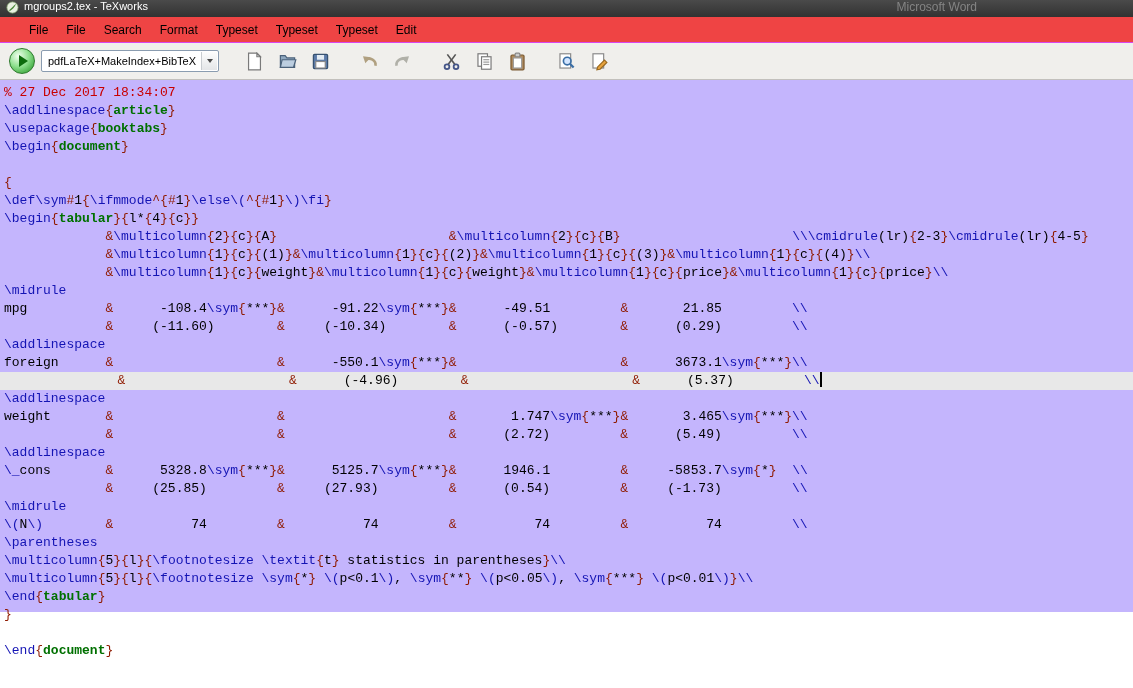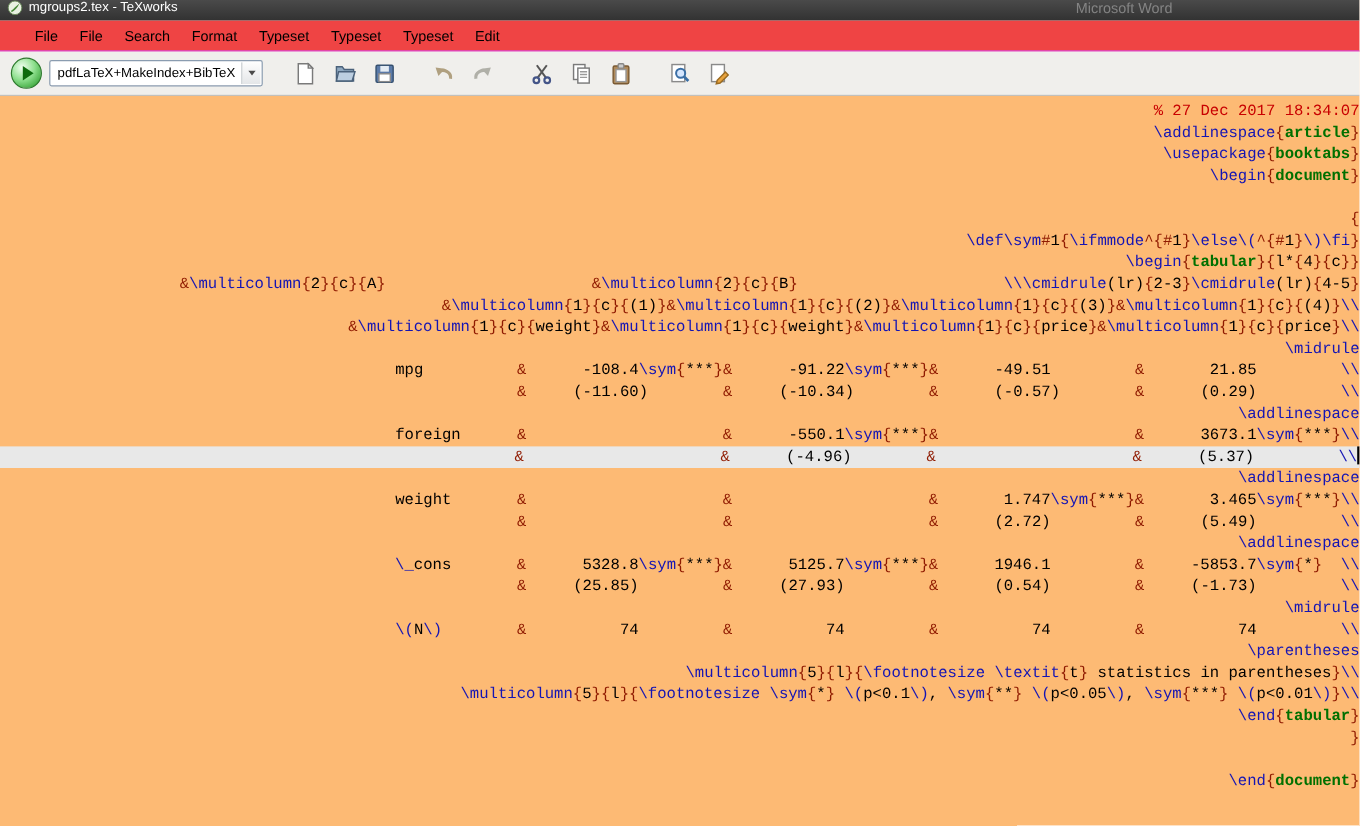--- a/index.html
+++ b/index.html
@@ -36,25 +36,25 @@
   .combo-btn::after { content:""; width:0; height:0; border-left:3.5px solid transparent;
     border-right:3.5px solid transparent; border-top:4.5px solid #4a4a4a; }
   .tb-gap { width:10px; height:1px; }
   .tb-buttons { display:flex; align-items:center; gap:7px; }
   .tool-btn { width:26px; height:26px; border:none; background:transparent; padding:0;
     display:flex; align-items:center; justify-content:center; cursor:pointer; }
   .tool-btn svg { width:19px; height:19px; }
   .tb-sep { width:9px; height:1px; }
 
   
-  .editor { position:relative; width:1133px; height:608px; background:#fdba74;
+  .editor { position:relative; width:1133px; height:532px; background:#c4b5fd;
     font-family:"Liberation Mono","DejaVu Sans Mono",monospace; font-size:13px;
-    padding:4px 0 0 4px; cursor:text;text-align:right; }
+    padding:4px 0 0 4px; cursor:text; }
   .code-line { white-space:pre; height:18px; line-height:18px; min-height:18px; }
-  .code-line.current { background:var(--current-line-bg,#e8e8e8); margin-left:-4px; padding-left:4px; }
+  .code-line.current { background:var(--current-line-bg,#e8e8e8); margin-left:-4px; padding-left:16px; }
   .tok-c { color:var(--comment,#c80000); }
   .tok-b { color:var(--command,#0000c8); }
   .tok-s { color:var(--special,#940000); }
   .tok-g { color:var(--environment,#007800);font-weight:bold; }
   .tok-k { color:var(--text,#000000); }
   .caret { display:inline-block; width:2px; height:15px; background:#000; vertical-align:-3px; }
 </style>
 </head>
 <body>
 

